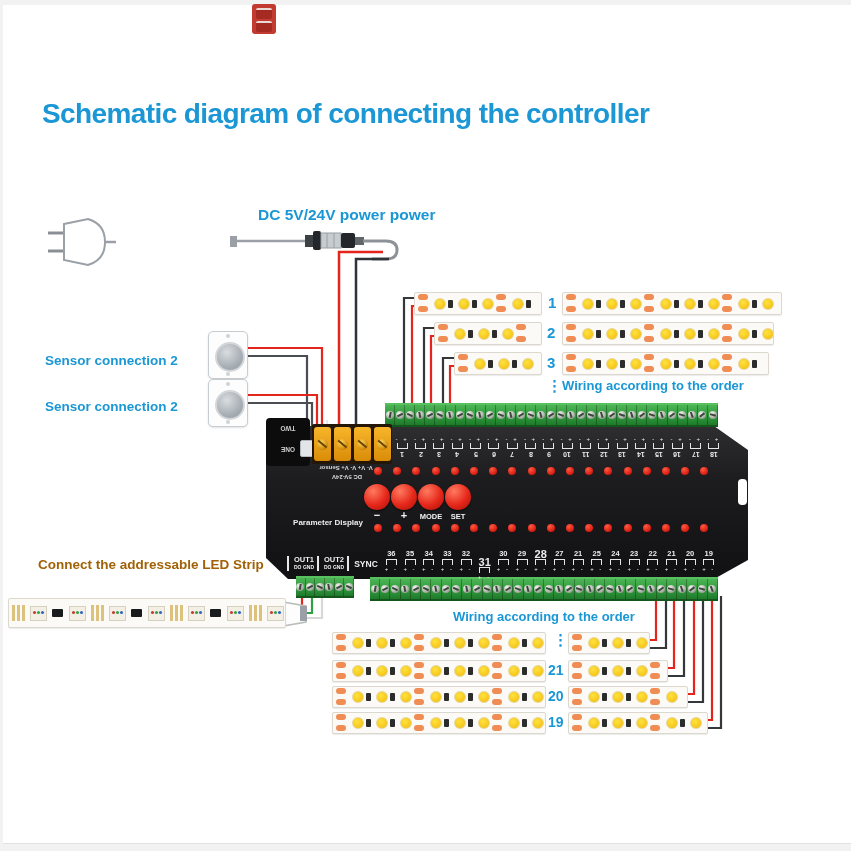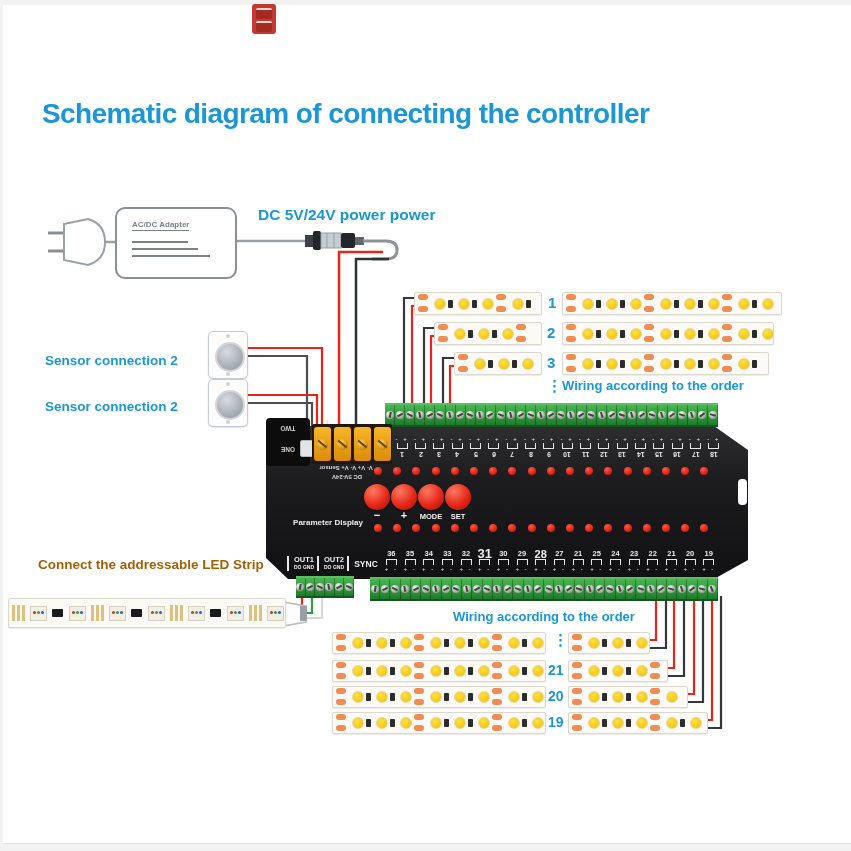--- a/index.html
+++ b/index.html
@@ -147,26 +147,20 @@
     <path d="M302,609 L302,597" fill="none" stroke="#e3251c" stroke-width="2.2"></path>
     <path d="M304,613 L312,613 L312,597" fill="none" stroke="#2fa043" stroke-width="2.2"></path>
     <path d="M304,618 L322,618 L322,597" fill="none" stroke="#d7d7d7" stroke-width="2.2"></path>
 
     <polygon points="283,602 306,606 306,622 283,626" fill="#fdfdfd" stroke="#b9beb9" stroke-width="1.5"></polygon>
     <rect x="300" y="606" width="7" height="15" fill="#9aa0a5"></rect>
   </svg>
 
   <div class="abs" id="page-title" style="color:#1a97d4;">Schematic diagram of connecting the controller</div>
 
-  <div class="abs" id="adapter-box">
-    <div id="adapter-label">AC/DC Adapter</div>
-    <div class="adp-line" style="top:32px;width:56px;"></div>
-    <div class="adp-line" style="top:39px;width:66px;"></div>
-    <div class="adp-line" style="top:46px;width:78px;"></div>
-  </div>
   <div class="abs blue-label" style="left:258px;top:206px;font-size:15.5px;color:#1a97d4;">DC  5V/24V power power</div>
 
   <div class="abs blue-label" style="left:45px;top:353px;font-size:13.5px;color:#1a97d4;">Sensor connection 2</div>
   <div class="abs blue-label" style="left:45px;top:399px;font-size:13.5px;color:#1a97d4;">Sensor connection 2</div>
   <div class="abs sensor" style="left:208px;top:331px;">
     <div class="lens"></div>
     <div class="hole" style="top:2px;"></div>
       <div class="hole" style="bottom:2px;"></div>
   </div>
   <div class="abs sensor" style="left:208px;top:379px;">
@@ -638,21 +632,21 @@
         <div class="num" style="font-size: 7.5px;">33</div>
         <div class="brk open-bottom"></div>
         <div class="sgn">+ -</div>
       </div>
       <div class="pcell">
         <div class="num" style="font-size: 7.5px;">32</div>
         <div class="brk open-bottom"></div>
         <div class="sgn">+ -</div>
       </div>
       <div class="pcell">
-        <div class="num" style="font-size: 13px;">31</div>
+        <div class="num" style="font-size: 11px; margin-top: 8px;">31</div>
         <div class="brk open-bottom"></div>
         <div class="sgn">+ -</div>
       </div>
       <div class="pcell">
         <div class="num" style="font-size: 7.5px;">30</div>
         <div class="brk open-bottom"></div>
         <div class="sgn">+ -</div>
       </div>
       <div class="pcell">
         <div class="num" style="font-size: 7.5px;">29</div>

